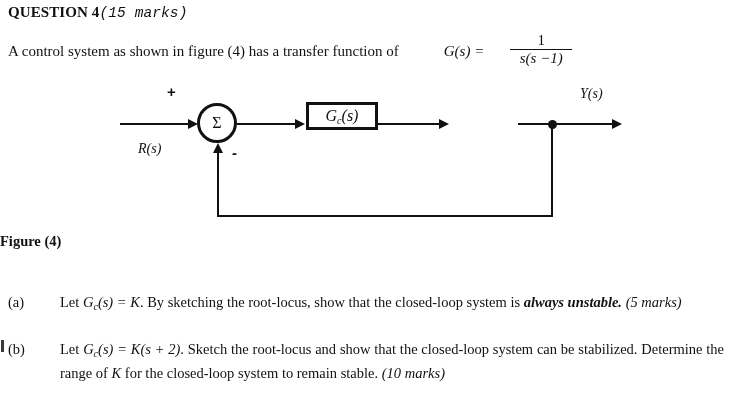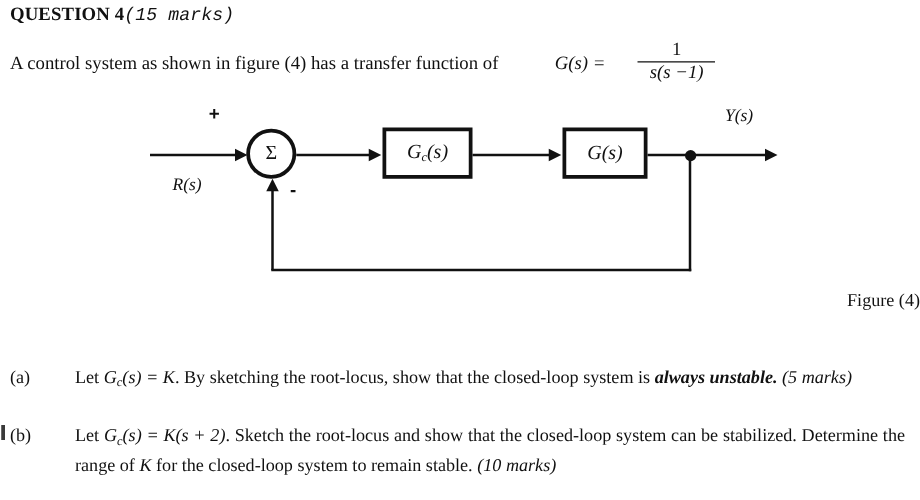--- a/index.html
+++ b/index.html
@@ -114,21 +114,21 @@
   .sys-block {
     border: 3px solid #111111;
     box-sizing: border-box;
     background: #ffffff;
     display: flex;
     align-items: center;
     justify-content: center;
     font-size: 16px;
     font-style: italic;
   }
-  #block-gc { left: 306px; top: 24px; width: 72px; height: 41px; }
+  #block-gc { left: 306px; top: 24px; width: 72px; height: 28px; }
   #block-g  { left: 450px; top: 24px; width: 68px; height: 41px; }
   .sub { font-size: 10px; vertical-align: -3px; font-style: italic; }
 
   #takeoff-dot {
     left: 548px; top: 42px;
     width: 9px; height: 9px;
     background: #111111;
     border-radius: 50%;
   }
 
@@ -145,23 +145,23 @@
     font-weight: bold;
     white-space: nowrap;
     font-family: "Liberation Sans", sans-serif;
   }
   #sign-plus  { left: 167px; top: 5px; }
   #sign-minus { left: 232px; top: 66px; }
 
   #figure-caption {
     left: 0; top: 233px;
     width: 736px;
-    text-align: right;
+    text-align: left;
     font-size: 14.5px;
-    font-weight: normal;
+    font-weight: bold;
   }
 
   
   .part {
     position: absolute;
     left: 8px;
     width: 716px;
     font-size: 14.5px;
     line-height: 1.58;
   }
@@ -219,23 +219,20 @@
   <div class="abs wire" style="left:237px; top:45px; width:60px;"></div>
   <div class="abs arrow-right" style="left:295px; top:41px;"></div>
 
   <div class="abs sys-block" id="block-gc">
     <span><span>G</span><span class="sub">c</span><span>(s)</span></span>
   </div>
 
   <div class="abs wire" style="left:378px; top:45px; width:62px;"></div>
   <div class="abs arrow-right" style="left:439px; top:41px;"></div>
 
-  <div class="abs sys-block" id="block-g">
-    <span><span>G</span><span>(s)</span></span>
-  </div>
 
   <div class="abs wire" style="left:518px; top:45px; width:96px;"></div>
   <div class="abs arrow-right" style="left:612px; top:41px;"></div>
 
   <div class="abs" id="takeoff-dot"></div>
 
   <div class="abs sig-label" id="label-y">Y(s)</div>
 
   <div class="abs wire-v" style="left:551px; top:45px; height:94px;"></div>
   <div class="abs wire" style="left:217px; top:137px; width:336px;"></div>

